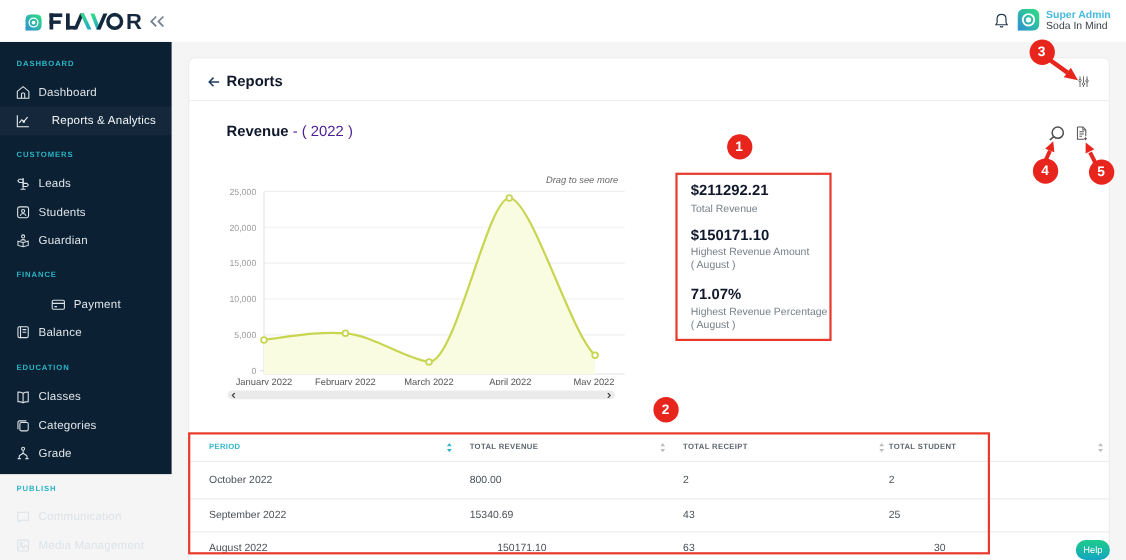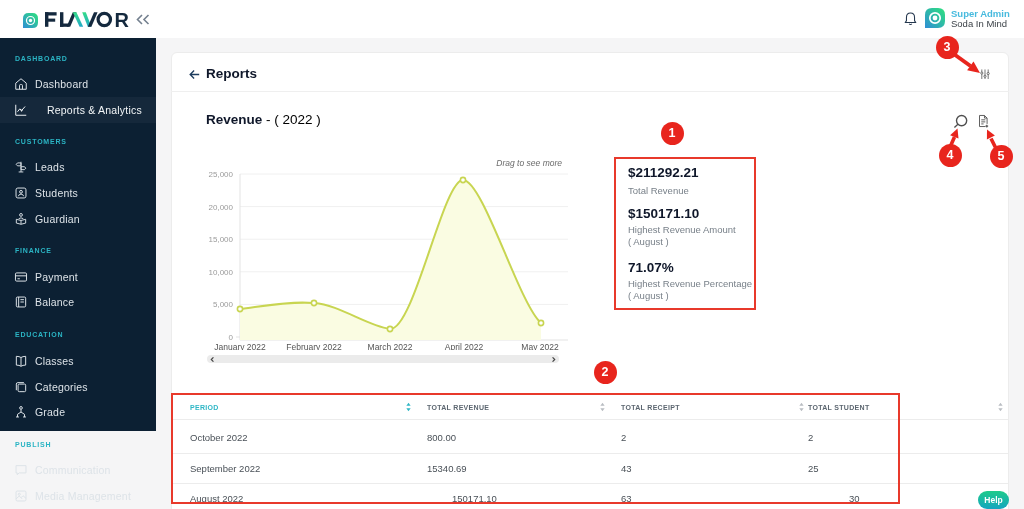--- a/index.html
+++ b/index.html
@@ -133,21 +133,21 @@
     <svg width="14" height="14" viewBox="0 0 24 24" fill="none" stroke="#dde3e8" stroke-width="1.6">
         <circle cx="12" cy="5" r="2.4"></circle>
         <path d="M8 11.5 Q12 8.5 16 11.5"></path>
         <path d="M4 12.5 L12 14.5 L20 12.5 L20 19 L12 21 L4 19 Z"></path>
         <path d="M12 14.5 L12 21"></path>
       </svg>
     <span>Guardian</span>
   </div>
 
   <div class="cap" style="top:209px;">FINANCE</div>
-  <div class="item" style="top:226px;">
+  <div class="item" style="top:226px;margin-left:32px;">
     <svg width="14" height="14" viewBox="0 0 24 24" fill="none" stroke="#dde3e8" stroke-width="1.7">
         <rect x="2.5" y="5" width="19" height="14" rx="2"></rect>
         <path d="M2.5 10 L21.5 10"></path>
         <path d="M6 15 L10 15"></path>
       </svg>
     <span>Payment</span>
   </div>
   <div class="item" style="top:251px;">
     <svg width="14" height="14" viewBox="0 0 24 24" fill="none" stroke="#dde3e8" stroke-width="1.7">
         <rect x="4" y="3.5" width="16" height="17" rx="2"></rect>
@@ -206,21 +206,21 @@
 <div class="abs navy" style="left:206px;top:66px;font-size:13.5px;font-weight:bold;z-index:3;">Reports</div>
 
 <svg class="abs" style="left:980px;top:69px;z-index:3;" width="10" height="10" viewBox="0 0 22 22" fill="none" stroke="#5a5a5a" stroke-width="1.8">
   <path d="M4 1 L4 22 M11 1 L11 22 M18 1 L18 22"></path>
   <circle cx="4" cy="9" r="2.4" fill="#fff"></circle>
   <circle cx="11" cy="16" r="2.4" fill="#fff"></circle>
   <circle cx="18" cy="10" r="2.4" fill="#fff"></circle>
 </svg>
 
 <div class="abs" style="left:206px;top:111.5px;font-size:13.5px;">
-  <span class="navy" style="font-weight:bold;">Revenue</span><span style="color:#000000;"> - ( 2022 )</span>
+  <span class="navy" style="font-weight:bold;">Revenue</span><span style="color:#4c1d95;"> - ( 2022 )</span>
 </div>
 
 <svg class="abs" style="left:953px;top:113px;" width="15" height="15" viewBox="0 0 15 15" fill="none" stroke="#4f4f4f" stroke-width="1.4">
   <circle cx="8.6" cy="7.6" r="5.1"></circle>
     <path d="M4.9 11.2 L1.4 14.4"></path>
 </svg>
 <svg class="abs" style="left:976px;top:114px;" width="14" height="14" viewBox="0 0 24 24" fill="none" stroke="#555" stroke-width="1.6">
   <path d="M6 2.5 L14.5 2.5 L19 7 L19 17 M6 2.5 L6 21.5 L16 21.5"></path>
   <path d="M14.5 2.5 L14.5 7 L19 7"></path>
   <path d="M9 10 L16 10 M9 13.5 L16 13.5 M9 17 L13 17"></path>
@@ -335,13 +335,13 @@
     <line x1="954.5" y1="54.5" x2="970.5" y2="66" stroke="#e8251d" stroke-width="4"></line>
     <polygon points="980,73 967.1,70.3 973.5,61.5"></polygon>
     <line x1="950.5" y1="146" x2="954.5" y2="137" stroke="#e8251d" stroke-width="3.6"></line>
     <polygon points="957.5,128.5 958.5,138.5 950.1,135.3"></polygon>
     <line x1="995.5" y1="147.5" x2="991" y2="138.5" stroke="#e8251d" stroke-width="3.6"></line>
     <polygon points="987,129.5 994.9,135.6 986.9,139.6"></polygon>
   </g>
 </svg>
 
 <div class="abs" style="left:978px;top:491px;width:31px;height:18px;border-radius:9px;background:linear-gradient(180deg,#1ecb8a,#14a5c0);z-index:7;"></div>
-<div class="abs" style="left:978px;top:495px;width:31px;text-align:center;font-size:8.5px;font-weight:bold;color:#fff;z-index:7;">Help</div>
+<div class="abs" style="left:978px;top:495px;width:31px;text-align:center;font-size:8.5px;font-weight:normal;color:#fff;z-index:7;">Help</div>
 
 </body></html>

